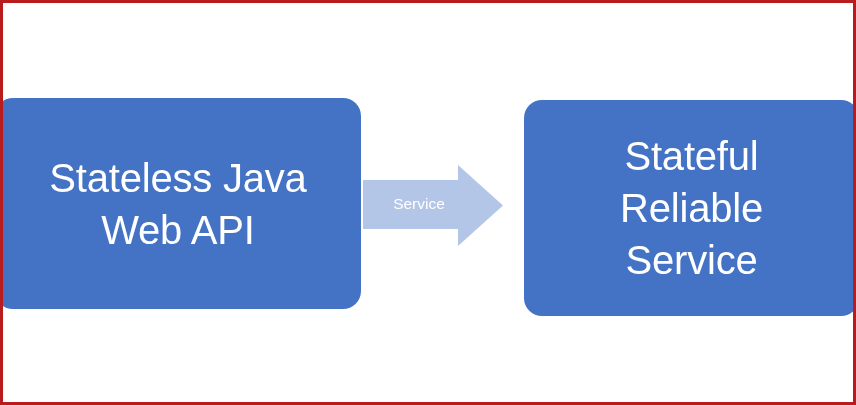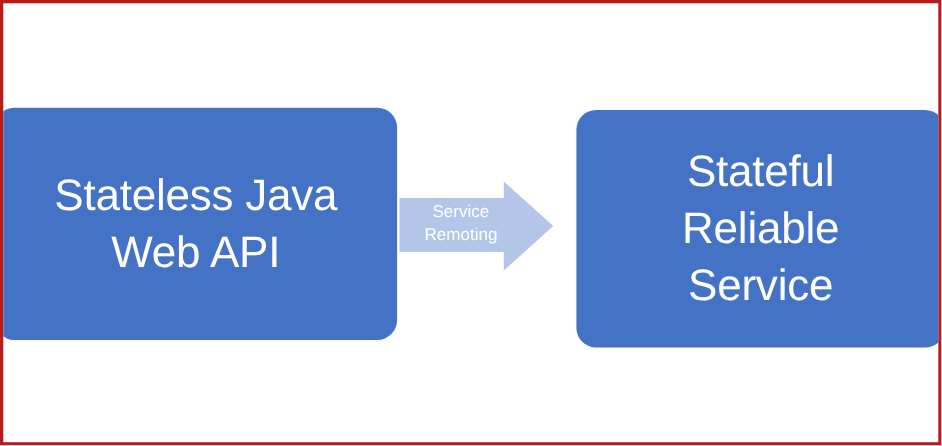--- a/index.html
+++ b/index.html
@@ -99,21 +99,20 @@
     <div class="node-label">Stateless Java
 Web API</div>
   </div>
 
   <div id="connector">
     <svg viewBox="0 0 142 85" xmlns="http://www.w3.org/2000/svg">
       <polygon points="0,17 95,17 95,2 140,42.5 95,83 95,66 0,66" fill="#B4C6E7"></polygon>
     </svg>
     <div id="connector-label">
       <span>Service</span>
-      <span>Remoting</span>
     </div>
   </div>
 
   <div class="node-box" id="box-stateful">
     <div class="node-label">Stateful
 Reliable
 Service</div>
   </div>
 
 </div>

